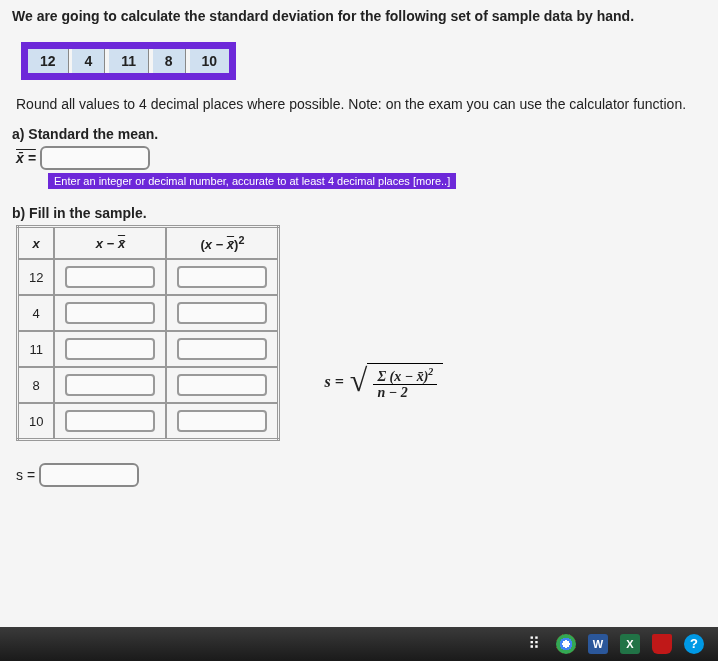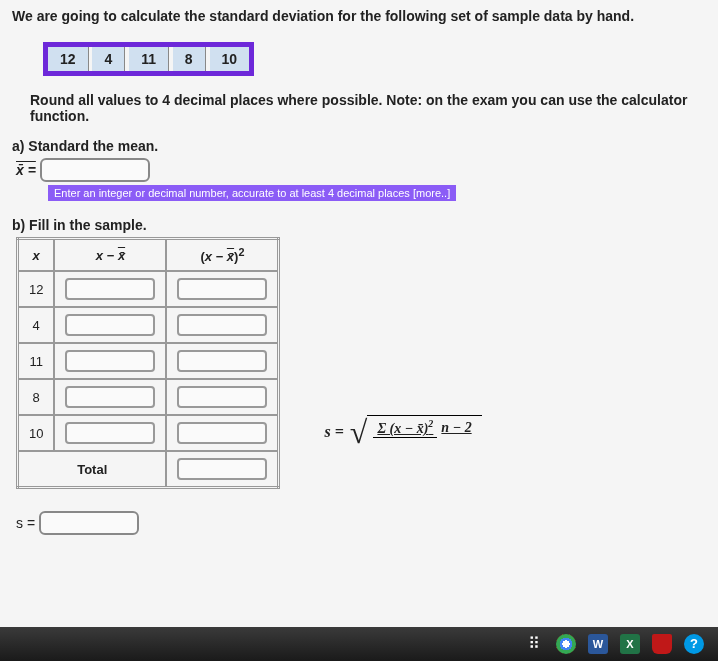--- a/index.html
+++ b/index.html
@@ -8,39 +8,39 @@
   margin: 0;
   padding: 8px 12px 50px;
   background: #f5f5f5;
   font-size: 14px;
   color: #222;
   width: 718px;
   height: 661px;
   position: relative;
 }
 .intro { font-weight: bold; margin-bottom: 18px; }
-.data-row { border: 5px solid #6d28d9; display: inline-block; margin-bottom: 10px; margin-left: 31px; }
+.data-row { border: 7px solid #6d28d9; display: inline-block; margin-bottom: 10px; margin-left: 9px; }
 .data-cell { display: inline-block; background: #d0e0f0; border-right: 1px solid #888; padding: 4px 12px; font-weight: bold; }
 .data-cell:last-child { border-right: none; }
-.note { font-weight: bold; margin: 6px 18px 14px; }
+.note { font-weight: normal; margin: 6px 4px 14px; }
 .partlabel { font-weight: bold; margin: 8px 0 4px; }
 .eqline { margin-left: 4px; margin-bottom: 2px; }
 .xbar { font-style: italic; font-weight: bold; text-decoration: overline; }
 .xvar { font-style: italic; font-weight: bold; }
 input.textin {
   border: 2px solid #888;
   border-radius: 6px;
   background: #fafafa;
   height: 24px;
   width: 110px;
   padding: 2px 6px;
   font-size: 13px;
 }
 .hint {
-  background: #8b5cf6;
+  background: #6d28d9;
   color: #fff;
   font-size: 11px;
   padding: 2px 6px;
   display: inline-block;
   margin-left: 36px;
   margin-bottom: 8px;
 }
 table.calc {
   border-collapse: collapse;
   border: 3px double #999;
@@ -53,21 +53,21 @@
   font-size: 13px;
 }
 table.calc th { font-weight: bold; }
 table.calc input { width: 90px; height: 22px; border: 2px solid #999; border-radius: 4px; background: #fafafa; text-align: center; }
 .side-wrap { display: flex; align-items: flex-end; gap: 4px; }
 .sideblock { font-size: 13px; font-weight: bold; padding-bottom: 40px; max-width: 300px; }
 .formula { font-family: 'Times New Roman', serif; font-style: italic; font-size: 16px; margin-top: 4px; display: flex; align-items: center; gap: 6px; margin-left: 40px; }
 .sqrt-wrap { display: inline-flex; align-items: stretch; }
 .radical { font-size: 32px; font-style: normal; line-height: 34px; }
 .under { border-top: 1.5px solid #000; padding: 2px 6px 0; display: inline-block; }
-.frac { display: inline-flex; flex-direction: row; align-items: center; font-size: 14px; text-decoration: underline; }
+.frac { display: inline-flex; flex-direction: column; align-items: flex-start; font-size: 14px; }
 .frac .num { border-bottom: 1px solid #000; padding: 0 4px; }
 .frac .den { padding: 0 4px; }
 .sinput { margin-top: 22px; margin-left: 4px; }
 .sinput input { width: 100px; }
 .taskbar {
   position: absolute; bottom: 0; left: 0; right: 0; height: 34px;
   background: linear-gradient(#3a3a3a,#1a1a1a);
   display: flex; align-items: center; justify-content: flex-end; gap: 12px; padding: 0 14px;
 }
 .ticon { width: 20px; height: 20px; border-radius: 3px; }
@@ -124,24 +124,20 @@
   <tr>
     <td>8</td>
     <td><input value="" style=""></td>
     <td><input value="" style=""></td>
   </tr>
   <tr>
     <td>10</td>
     <td><input value="" style=""></td>
     <td><input value="" style=""></td>
   </tr>
-  <tr>
-    <td colspan="2" style="text-align:center;font-weight:bold">Total</td>
-    <td><input value="" style=""></td>
-  </tr>
 </tbody>
     </table>
 
 <div class="sideblock">
   <div class="formula">
     <span>s =</span>
     <span class="sqrt-wrap">
       <span class="radical">√</span>
       <span class="under">
         <span class="frac">

